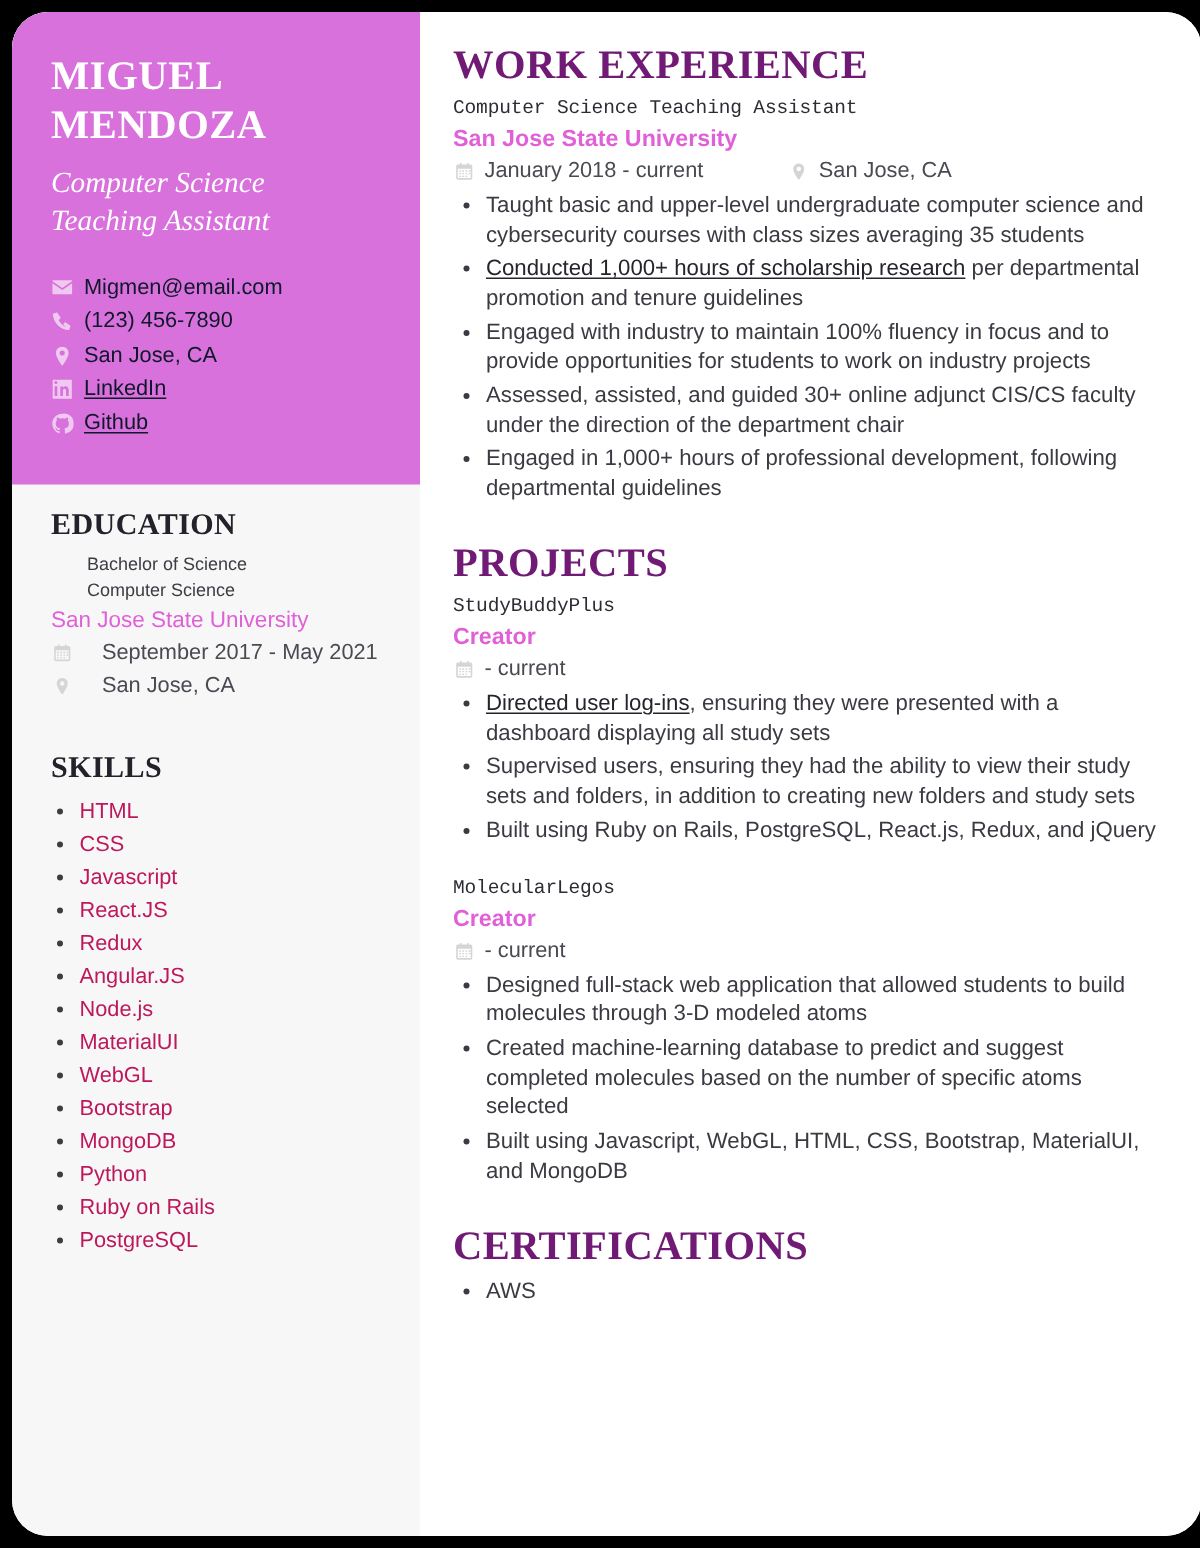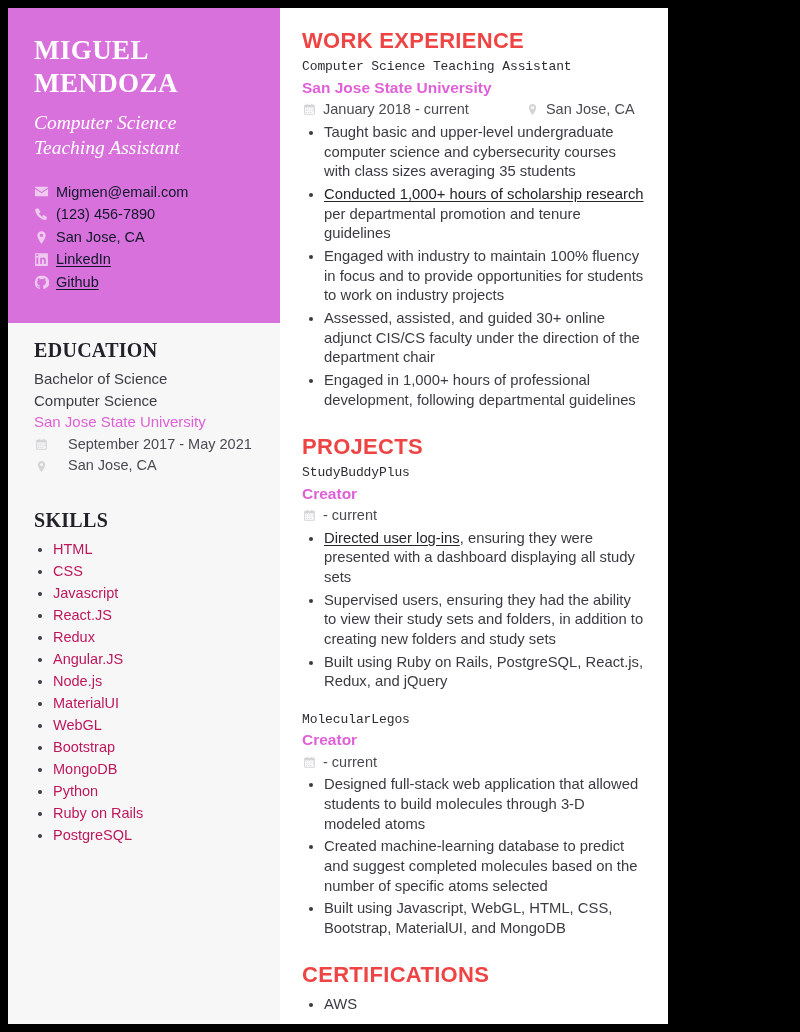--- a/index.html
+++ b/index.html
@@ -10,25 +10,26 @@
   body {
     width: 800px;
     height: 1032px;
     font-family: "Liberation Sans", sans-serif;
     -webkit-font-smoothing: antialiased;
   }
   .page {
     position: absolute;
     left: 8px;
     top: 8px;
-    width: 660px;
+    width: 793px;
     height: 1016px;
     background: #ffffff;
     overflow: hidden;
     display: flex;
+    border-radius: 24px;
   }
 
   
   .sidebar {
     width: 272px;
     flex: 0 0 272px;
     background: #f7f7f7;
     position: relative;
   }
   .pink-block {
@@ -87,23 +88,24 @@
   .sec-head {
     font-family: "Liberation Serif", serif;
     font-weight: bold;
     color: #22222a;
     font-size: 20px;
     letter-spacing: 0.3px;
     margin: 0 0 6px 0;
   }
   .sec-head.skills-head { margin-top: 32px; }
   .edu-line {
-    font-size: 15px;
+    font-size: 12px;
     color: #3c3c44;
     line-height: 1.42;
+    margin-left: 24px;
   }
   .edu-school {
     font-size: 15px;
     color: #e060d8;
     line-height: 1.5;
     font-weight: normal;
   }
   .meta-row {
     display: flex;
     align-items: center;
@@ -126,24 +128,24 @@
   ul.bullets li::marker { color: #3c3c44; font-size: 13px; }
 
   
   .main {
     flex: 1 1 auto;
     background: #ffffff;
     padding: 20px 24px 20px 22px;
     box-sizing: border-box;
   }
   .main-sec-head {
-    font-family: Liberation Sans, sans-serif;
+    font-family: Liberation Serif, serif;
     font-weight: bold;
-    color: #ef4444;
-    font-size: 22px;
+    color: #701a75;
+    font-size: 27px;
     letter-spacing: 0.3px;
     margin: 0 0 5px 0;
   }
   .entry-title {
     font-size: 13px;
     color: #2c2c34;
     line-height: 1.3;
     font-weight: normal;
     letter-spacing: -0.1px;
     font-family: Liberation Mono, monospace;

